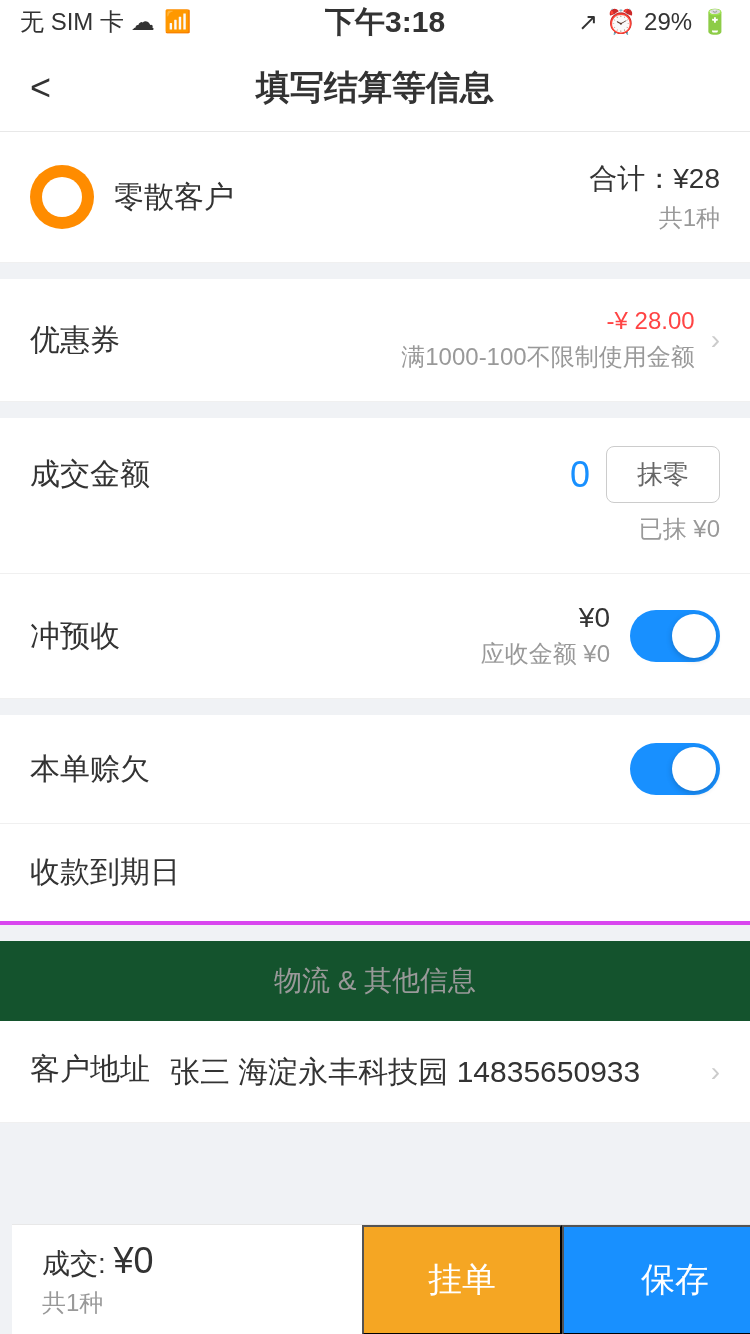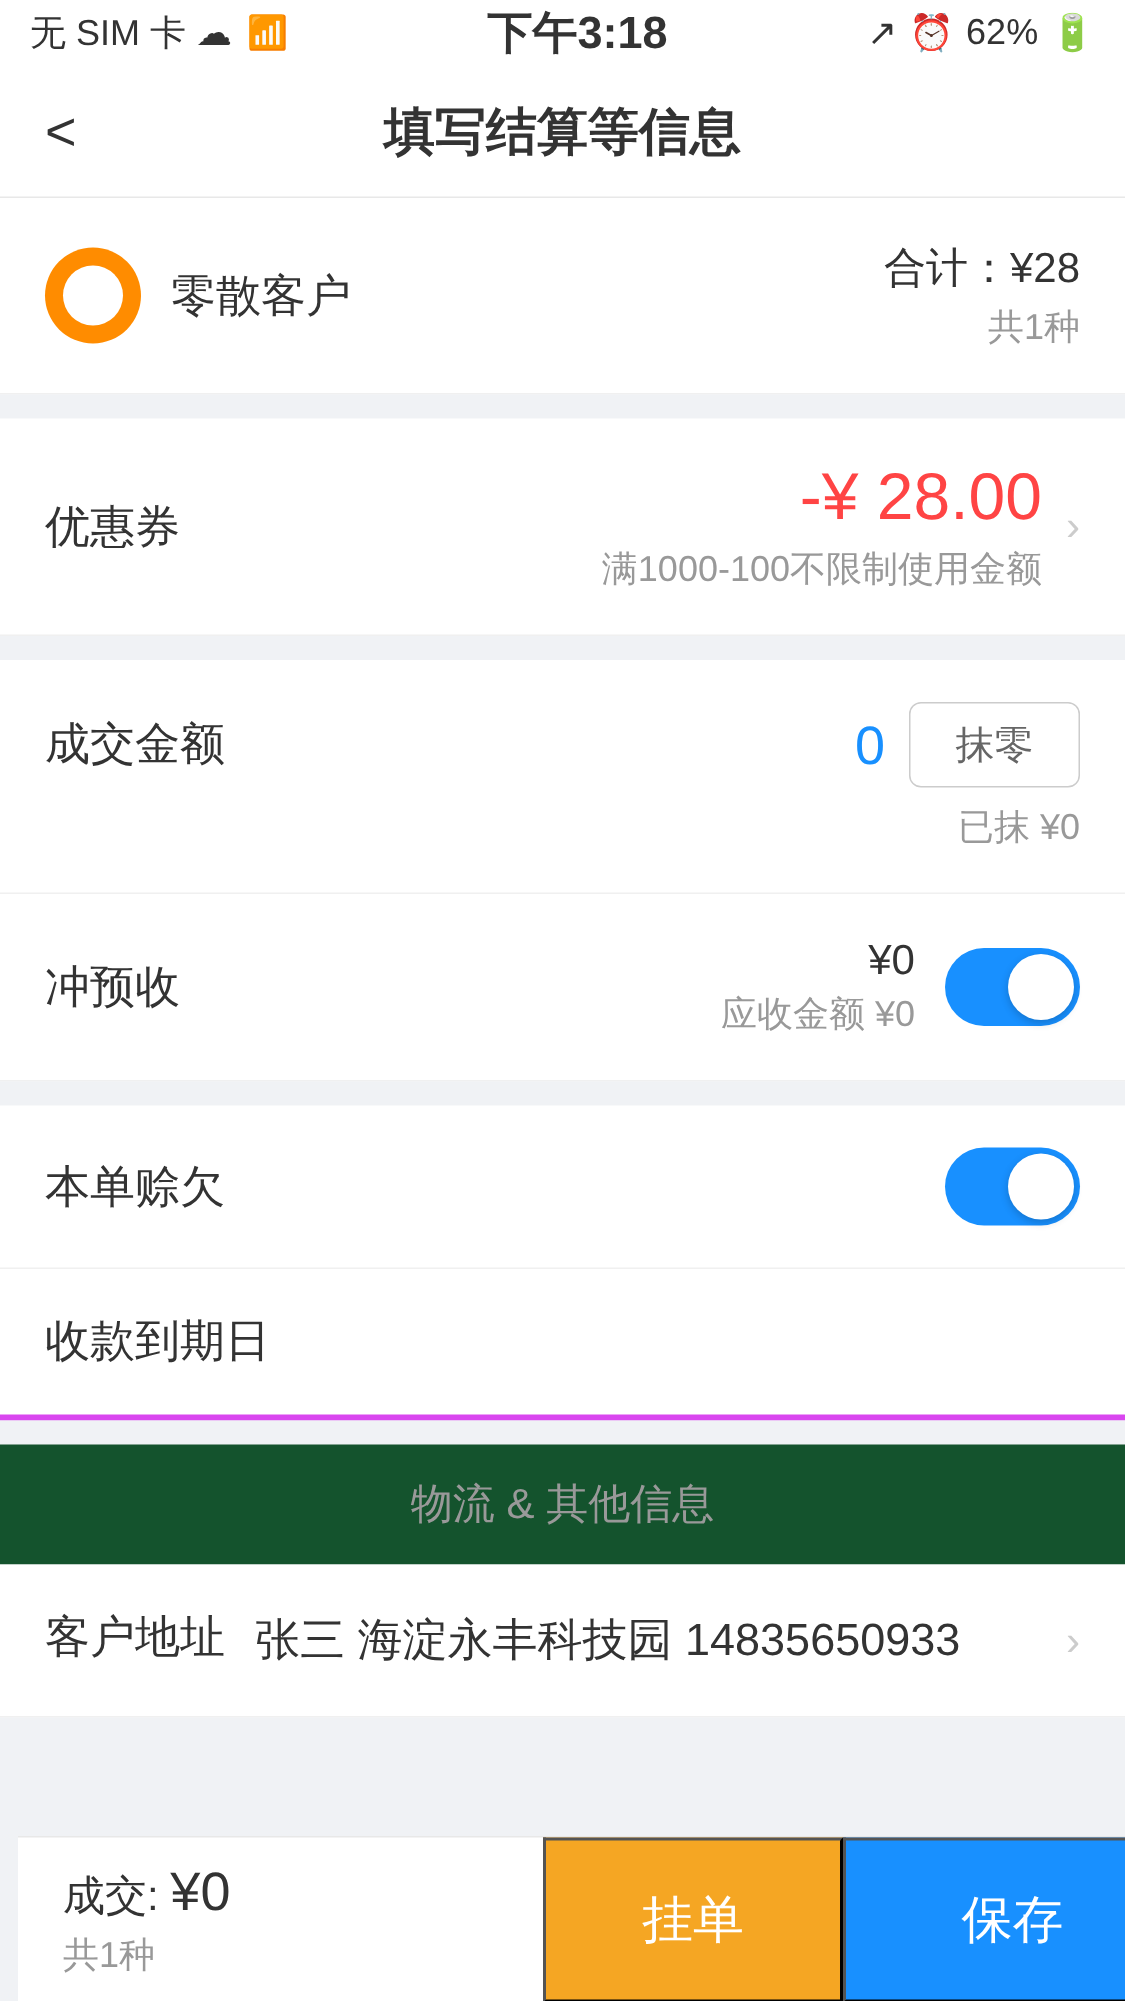--- a/index.html
+++ b/index.html
@@ -105,21 +105,21 @@
       padding: 28px 30px;
       display: flex;
       align-items: center;
       justify-content: space-between;
       border-bottom: 1px solid #f0f0f0;
       min-height: 90px;
     }
     .row-label { font-size: 30px; color: #333; }
     .row-right { display: flex; align-items: center; gap: 16px; text-align: right; }
     .row-value-group { text-align: right; }
-    .discount-amount { font-size: 44px; color: #ff4444; font-weight: 500; }
+    .discount-amount { font-size: 24px; color: #ff4444; font-weight: 500; }
     .discount-desc { font-size: 24px; color: #999; margin-top: 6px; }
     .chevron { font-size: 28px; color: #ccc; }
 
     
     .deal-row {
       background: #fff;
       padding: 28px 30px;
       border-bottom: 1px solid #f0f0f0;
     }
     .deal-row-top {
@@ -279,21 +279,21 @@
 
 <div class="status-bar">
   <div class="status-left">
     <span>无 SIM 卡 ☁</span>
     <span class="wifi-icon">📶</span>
   </div>
   <div class="status-center">下午3:18</div>
   <div class="status-right">
     <span>↗</span>
     <span>⏰</span>
-    <span>62%</span>
+    <span>29%</span>
     <span>🔋</span>
   </div>
 </div>
 
 <div class="nav-bar">
   <div class="nav-back">
     <span>&lt;</span>
   </div>
   <div class="nav-title">填写结算等信息</div>
 </div>

